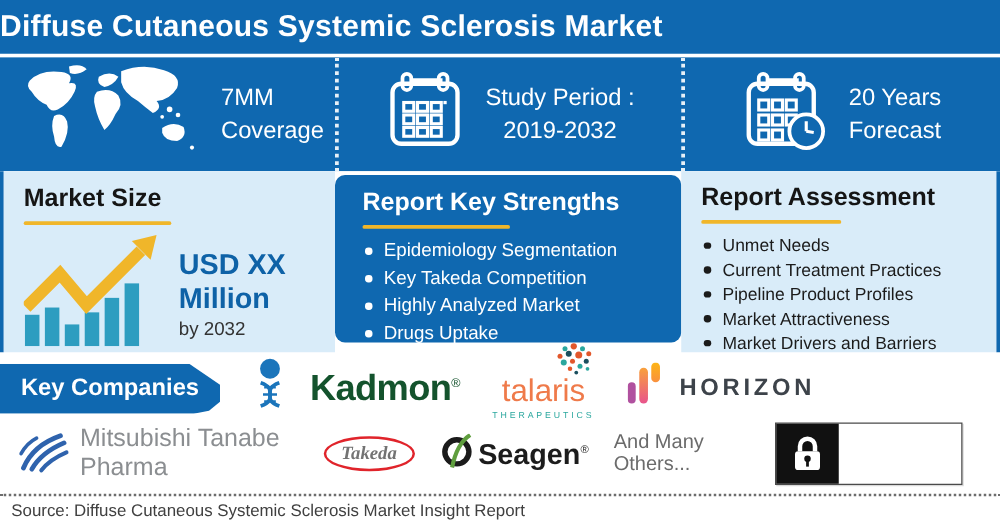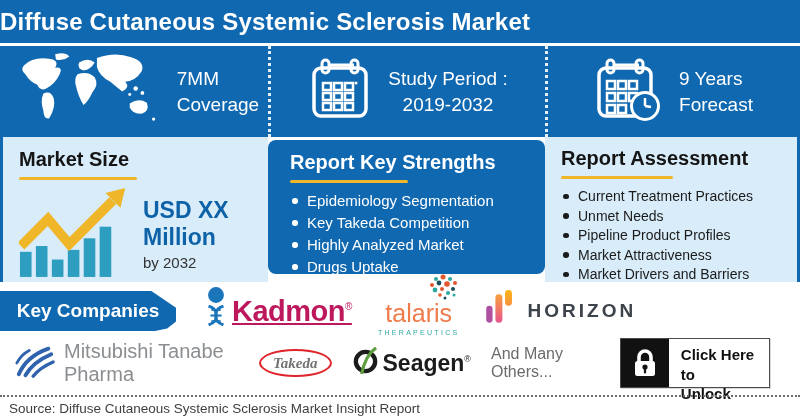--- a/index.html
+++ b/index.html
@@ -48,21 +48,21 @@
   .ms-period { color:#333; font-size:15px; margin-top:3px; }
 
   
   .companies { flex:1; background:#fff; padding-top:7px; }
   .co-row1 { display:flex; align-items:center; gap:26px; height:44px; }
   .co-row2 { display:flex; align-items:center; gap:20px; height:52px; margin-top:4px; padding-left:14px; }
   .ribbon { background:#0f68b0; color:#fff; font-weight:bold; font-size:19px;
     padding:9px 0; width:176px; text-align:center;
     clip-path:polygon(0 0, 86% 0, 100% 42%, 100% 76%, 95% 94%, 88% 100%, 0 100%); }
   .logo { display:flex; align-items:center; }
-  .kadmon-name { color:#be185d; font-size:29px; font-weight:bold; letter-spacing:-.5px; margin-left:2px;text-decoration:underline; }
+  .kadmon-name { color:#14532d; font-size:29px; font-weight:bold; letter-spacing:-.5px; margin-left:18px; }
   .kadmon-name sup { font-size:10px; font-weight:normal; }
   .talaris { display:flex; flex-direction:column; align-items:center; position:relative; padding-top:2px; }
   .talaris svg { position:absolute; top:-14px; right:-2px; }
   .talaris-name { color:#ef7a4a; font-size:25px; line-height:1; margin-top:12px; }
   .talaris-sub { color:#2aa79e; font-size:7px; letter-spacing:2.3px; margin-top:3px; }
   .horizon-name { color:#3d434a; font-size:19px; font-weight:bold; letter-spacing:3px; margin-left:12px; }
   .mitsubishi-name { color:#8b8e91; font-size:20px; margin-left:8px; }
   .takeda { border:2.5px solid #e0242b; border-radius:50%; padding:3px 12px; }
   .takeda-name { color:#737373; font-family:"Liberation Serif", serif; font-style:italic;
     font-weight:bold; font-size:15px; }
@@ -154,21 +154,21 @@
               <rect x="34" y="36" width="8" height="8"></rect>
             <rect x="12" y="48" width="8" height="8"></rect>
               <rect x="23" y="48" width="8" height="8"></rect>
           </g>
           <circle cx="50" cy="49" r="13.5" fill="#0f68b0" stroke-width="3"></circle>
           <line x1="50" y1="49" x2="50" y2="41" stroke-width="2.5"></line>
           <line x1="50" y1="49" x2="56" y2="50" stroke-width="2.5"></line>
         </svg>
       </span>
       <div class="band-text">
-        <div>9 Years</div>
+        <div>20 Years</div>
         <div>Forecast</div>
       </div>
     </div>
   </div>
 
   <div class="cards">
 
     <div class="card card-light card-left">
       <h3>Market Size</h3>
       <div class="gold-rule"></div>
@@ -202,22 +202,22 @@
         <li>Key Takeda Competition</li>
         <li>Highly Analyzed Market</li>
         <li>Drugs Uptake</li>
       </ul>
     </div>
 
     <div class="card card-light card-right">
       <h3>Report Assessment</h3>
       <div class="gold-rule"></div>
       <ul class="bullets">
+        <li>Unmet Needs</li>
         <li>Current Treatment Practices</li>
-        <li>Unmet Needs</li>
         <li>Pipeline Product Profiles</li>
         <li>Market Attractiveness</li>
         <li>Market Drivers and Barriers</li>
       </ul>
     </div>
   </div>
 
   <div class="companies">
     <div class="co-row1">
       <div class="ribbon">Key Companies</div>
@@ -312,24 +312,20 @@
 
       <div class="unlock-btn">
         <div class="unlock-black">
           <svg width="28" height="32" viewBox="0 0 28 32">
             <path d="M8,14 V10 a6,6 0 0 1 12,0 V14" fill="none" stroke="#fff" stroke-width="3.6"></path>
             <rect x="4" y="14" width="20" height="15" rx="2.5" fill="#fff"></rect>
             <circle cx="14" cy="20" r="2.6" fill="#111"></circle>
             <rect x="12.9" y="21.5" width="2.2" height="4.8" fill="#111"></rect>
           </svg>
         </div>
-        <div class="unlock-text">
-          <div>Click Here to</div>
-          <div>Unlock</div>
-        </div>
       </div>
     </div>
   </div>
 
   <div class="footer">
     <span>Source: Diffuse Cutaneous Systemic Sclerosis Market Insight Report</span>
   </div>
 </div>
 
 </body></html>

